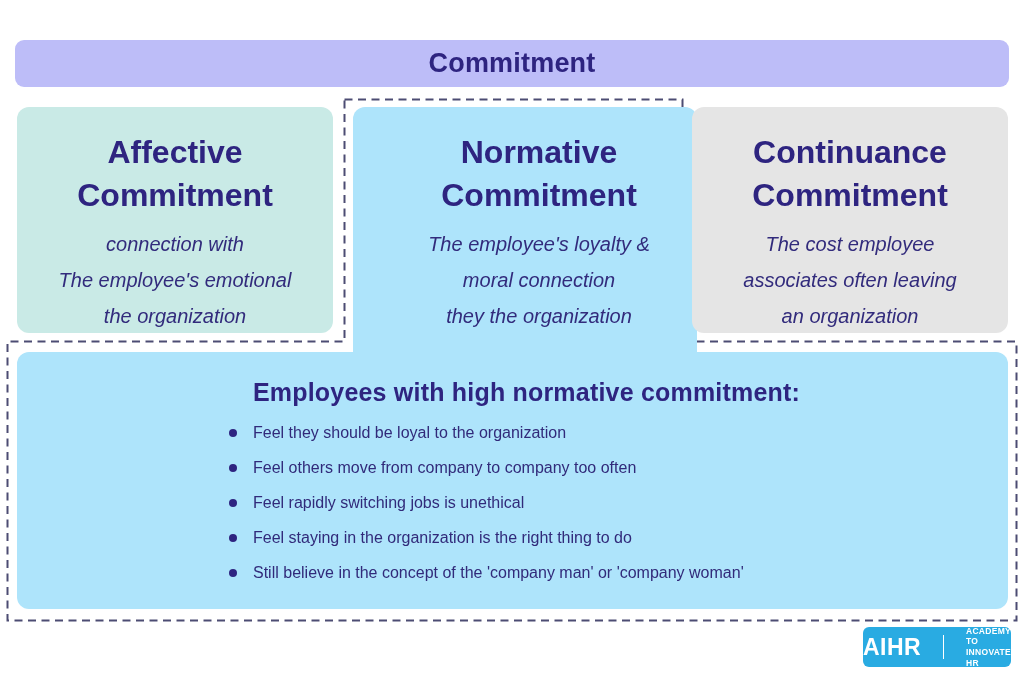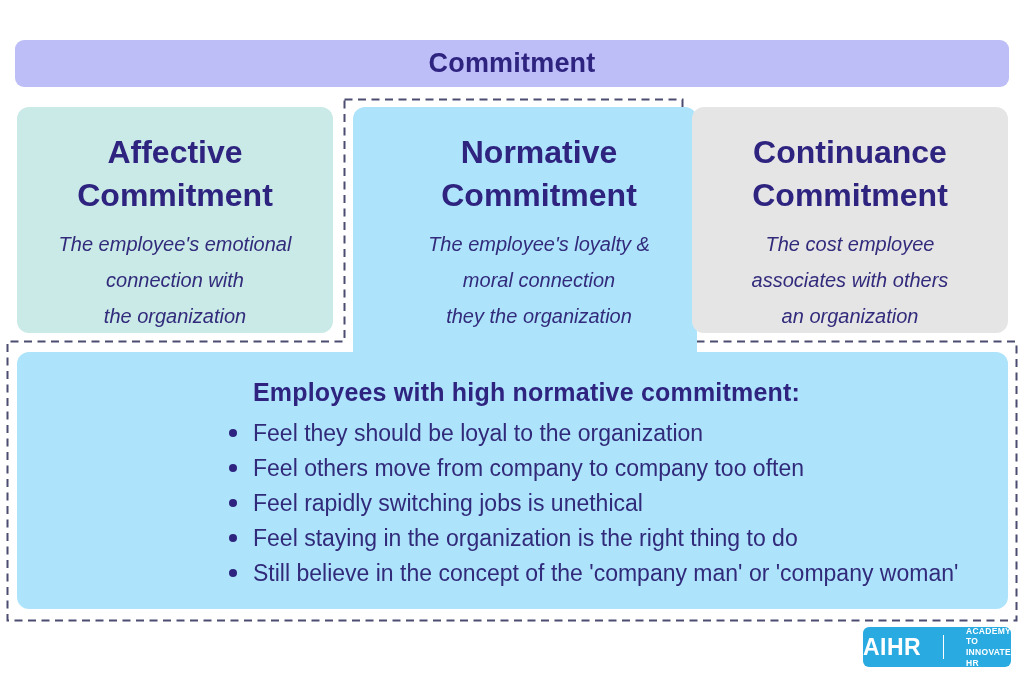--- a/index.html
+++ b/index.html
@@ -33,21 +33,21 @@
   .box-desc    { margin: 9px 6px 0; font-size: 20px; font-style: italic; line-height: 1.8; color: #322b7c; }
 
   .panel {
     position: absolute; left: 17px; top: 352px; width: 991px; height: 257px;
     background: #aee4fb; border-radius: 12px; color: #2e2480;
   }
   .panel-heading { margin-top: 26px; text-align: center; font-size: 25px; font-weight: bold; letter-spacing: 0.2px; padding-left: 28px; }
   .panel-list { margin: 15px 0 0 209px; padding: 0; list-style: none; }
   .panel-list li {
     position: relative; padding-left: 27px; margin-bottom: 13px;
-    font-size: 23px; color: #312a7a; line-height: 22px;
+    font-size: 16px; color: #312a7a; line-height: 22px;
   }
   .panel-list li .dot {
     position: absolute; left: 3px; top: 7px;
     width: 8px; height: 8px; border-radius: 50%; background: #2e2480;
   }
 
   .logo {
     position: absolute; left: 863px; top: 627px; width: 148px; height: 40px;
     background: #29abe2; border-radius: 6px;
     display: flex; align-items: center; justify-content: center; gap: 22px;
@@ -69,22 +69,22 @@
   <header class="title-bar">
     <span>Commitment</span>
   </header>
 
   <section class="box box-affective">
     <div class="box-heading">
       <div>Affective</div>
       <div>Commitment</div>
     </div>
     <div class="box-desc">
+      <div>connection with</div>
       <div>The employee's emotional</div>
-      <div>connection with</div>
       <div>the organization</div>
     </div>
   </section>
 
   <section class="box box-normative">
     <div class="box-heading">
       <div>Normative</div>
       <div>Commitment</div>
     </div>
     <div class="box-desc">
@@ -94,21 +94,21 @@
     </div>
   </section>
 
   <section class="box box-continuance">
     <div class="box-heading">
       <div>Continuance</div>
       <div>Commitment</div>
     </div>
     <div class="box-desc">
       <div>The cost employee</div>
-      <div>associates with others</div>
+      <div>associates often leaving</div>
       <div>an organization</div>
     </div>
   </section>
 
   <section class="panel">
     <div class="panel-heading">Employees with high normative commitment:</div>
     <ul class="panel-list">
       <li><span class="dot"></span><span>Feel they should be loyal to the organization</span></li>
       <li><span class="dot"></span><span>Feel others move from company to company too often</span></li>
       <li><span class="dot"></span><span>Feel rapidly switching jobs is unethical</span></li>

